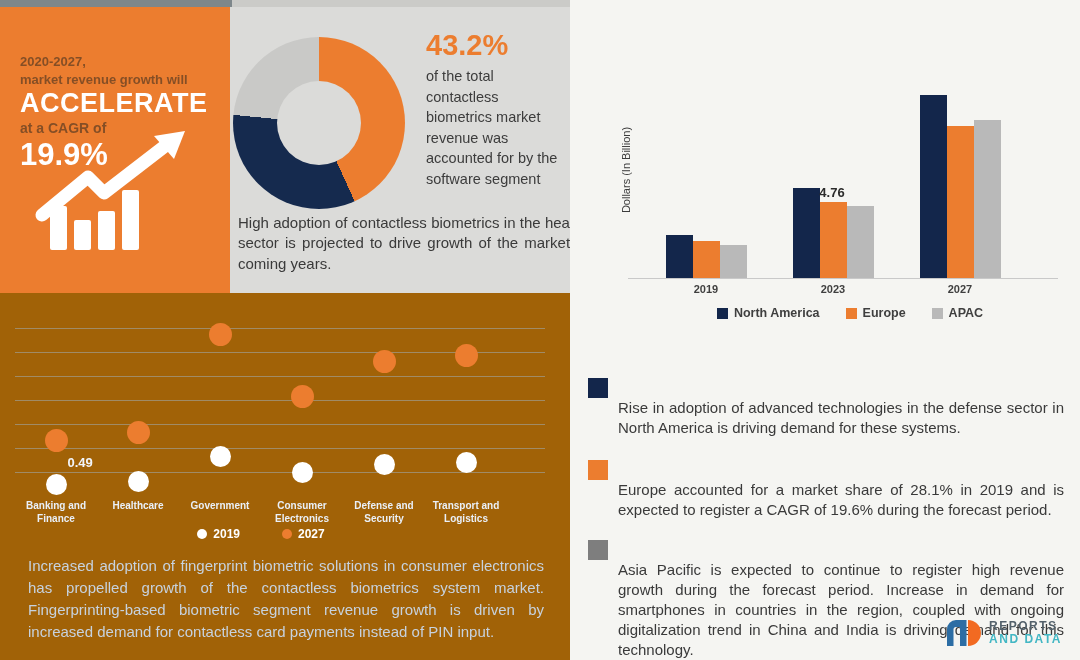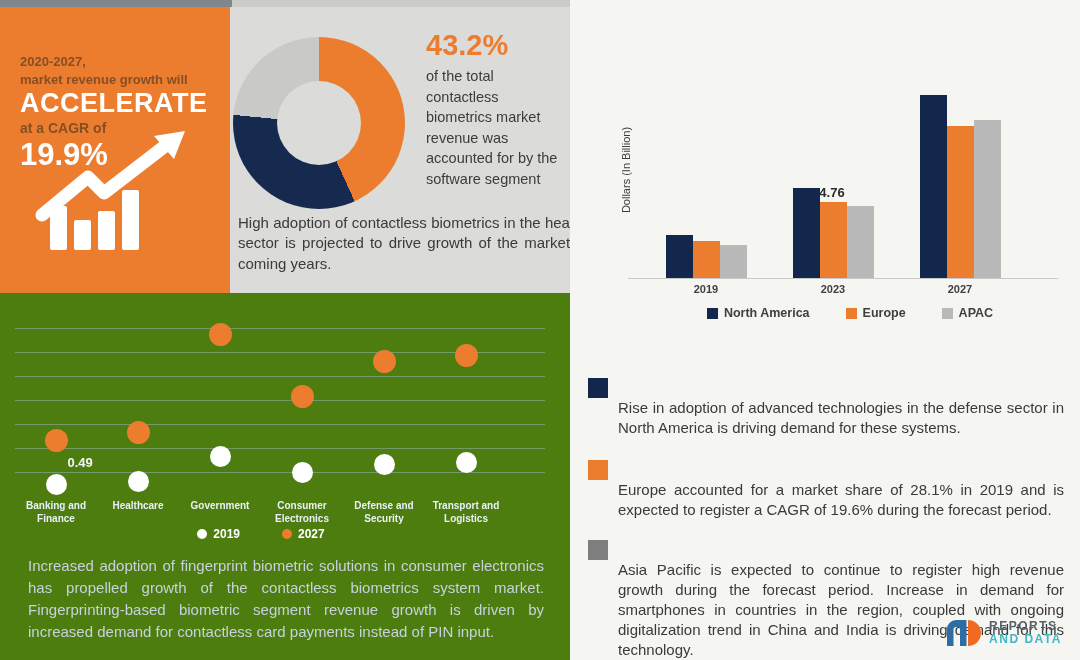--- a/index.html
+++ b/index.html
@@ -6,21 +6,21 @@
   html,body { width:1080px; height:660px; }
   body {
     font-family:"Liberation Sans", sans-serif;
     position:relative; overflow:hidden; background:#F5F5F2;
   }
   
   .strip-dark  { position:absolute; left:0; top:0; width:232px; height:7px; background:#7E878B; }
   .strip-light { position:absolute; left:232px; top:0; width:338px; height:7px; background:#CBCBC8; }
   .panel-orange { position:absolute; left:0; top:7px; width:230px; height:286px; background:#EC7D2F; }
   .panel-gray   { position:absolute; left:230px; top:7px; width:391px; height:286px; background:#DBDBD9;padding-left:20px; }
-  .panel-navy   { position:absolute; left:0; top:293px; width:570px; height:367px; background:#4d7c0f; }
+  .panel-navy   { position:absolute; left:0; top:293px; width:570px; height:367px; background:#a16207; }
   .panel-right  { position:absolute; left:570px; top:0; width:510px; height:660px; background:#F5F5F2; }
 
   
   .promo { padding:46px 18px 0 20px; color:#fff; }
   .promo .muted { color:rgba(70,50,32,0.62); font-size:13px; line-height:1.35; font-weight:bold; }
   .promo .accel { color:#fff; font-size:27px; font-weight:bold; letter-spacing:0.5px; line-height:1.15; }
   .promo .cagr  { color:#fff; font-size:31px; font-weight:bold; line-height:1.1; }
   .promo-icon { position:absolute; left:28px; top:112px; }
 
   
@@ -40,21 +40,21 @@
                 display:flex; align-items:center; justify-content:center; }
   .bar-plot { position:absolute; left:94px; top:83px; width:338px; height:195px;
               display:flex; justify-content:space-between; align-items:flex-end; }
   .bar-baseline { position:absolute; left:58px; top:278px; width:430px; height:1px; background:#C9C9C9; }
   .bar-group { width:84px; height:100%; display:flex; align-items:flex-end; justify-content:center; position:relative; }
   .bar { width:27px; position:relative; }
   .bar-label { position:absolute; top:-17px; left:50%; transform:translateX(-54%);
                color:#2B2B2B; font-size:13px; font-weight:bold; white-space:nowrap; }
   .bar-ticks { position:absolute; left:94px; top:283px; width:338px; display:flex; justify-content:space-between; }
   .bar-tick { width:84px; text-align:center; color:#3F3F3F; font-size:11px; font-weight:bold; }
-  .bar-legend { position:absolute; left:80px; top:306px; width:400px; display:flex; justify-content:center; gap:36px; }
+  .bar-legend { position:absolute; left:80px; top:306px; width:400px; display:flex; justify-content:center; gap:26px; }
   .legend-item { display:flex; align-items:center; gap:6px; }
   .legend-swatch { width:11px; height:11px; display:inline-block; }
   .legend-text { color:#3F3F3F; font-size:12.5px; font-weight:bold; }
 
   
   .bullets { position:absolute; left:18px; top:376px; width:476px; }
   .bullet { display:flex; margin-bottom:20px;flex-direction:column; }
   .bullet-square { width:20px; height:20px; flex:0 0 20px; margin-top:2px; }
   .bullet-text { margin-left:30px; color:#3A3A3A; font-size:15px; line-height:1.33; text-align:justify; }
 

